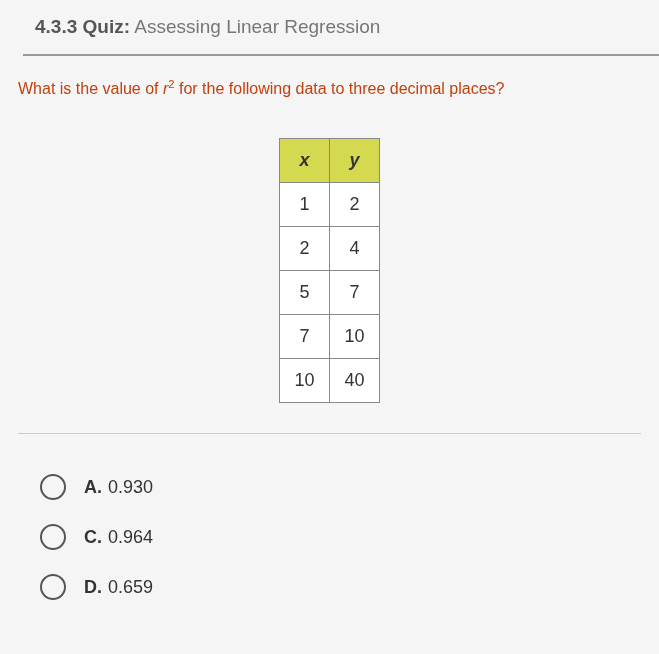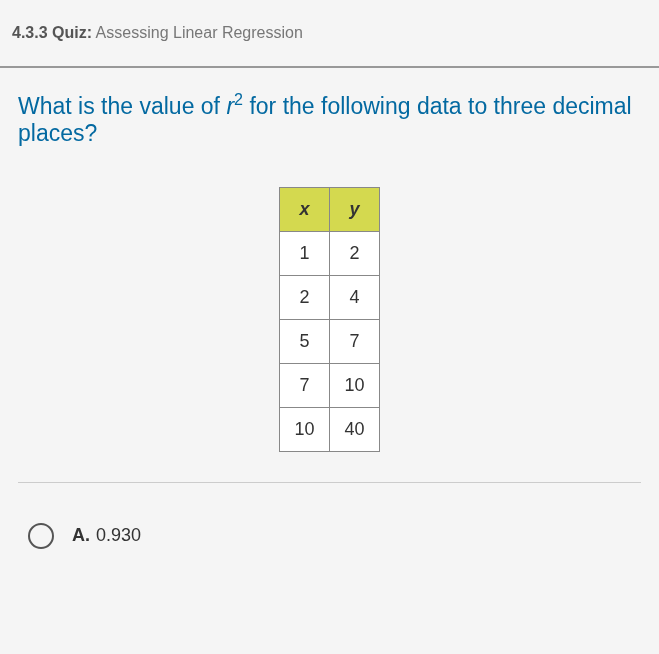--- a/index.html
+++ b/index.html
@@ -5,32 +5,33 @@
     * { box-sizing: border-box; margin: 0; padding: 0; }
     body {
       font-family: Arial, Helvetica, sans-serif;
       background: #f5f5f5;
       color: #333;
       width: 659px;
       height: 654px;
       overflow: hidden;
     }
     .header {
-      padding: 24px 12px;
+      padding: 16px 12px;
       border-bottom: 2px solid #999;
-      font-size: 16px;
+      font-size: 19px;
       color: #555;
+      margin-left: 23px;
     }
     .header .num { color: #555; font-weight: 600; }
     .header .quiz-label { font-weight: 700; color: #555; }
     .header .title { color: #777; }
     .question {
       padding: 22px 18px 10px 18px;
-      font-size: 23px;
-      color: #0369a1;
+      font-size: 16px;
+      color: #c2410c;
     }
     .question sup { font-size: 0.7em; }
     .table-wrap {
       display: flex;
       justify-content: center;
       padding: 30px 0 30px 0;
     }
     table.data {
       border-collapse: collapse;
       font-size: 18px;
@@ -49,21 +50,21 @@
     }
     table.data td {
       background: #fff;
       color: #333;
     }
     .divider {
       border-top: 1px solid #ccc;
       margin: 0 18px;
     }
     .choices {
-      padding: 28px 40px 10px 28px;
+      padding: 28px 40px 10px 40px;
     }
     .choice {
       display: flex;
       align-items: center;
       gap: 18px;
       padding: 12px 0;
       font-size: 18px;
       cursor: pointer;
     }
     .radio {
@@ -123,13 +124,25 @@
 
 <div class="divider"></div>
 
 <div class="choices">
   <div class="choice">
     <div class="radio"></div>
     <div>
       <span class="letter">A.</span><span>0.930</span>
     </div>
   </div>
+  <div class="choice">
+    <div class="radio"></div>
+    <div>
+      <span class="letter">C.</span><span>0.964</span>
+    </div>
+  </div>
+  <div class="choice">
+    <div class="radio"></div>
+    <div>
+      <span class="letter">D.</span><span>0.659</span>
+    </div>
+  </div>
 </div>
 
 </body></html>

